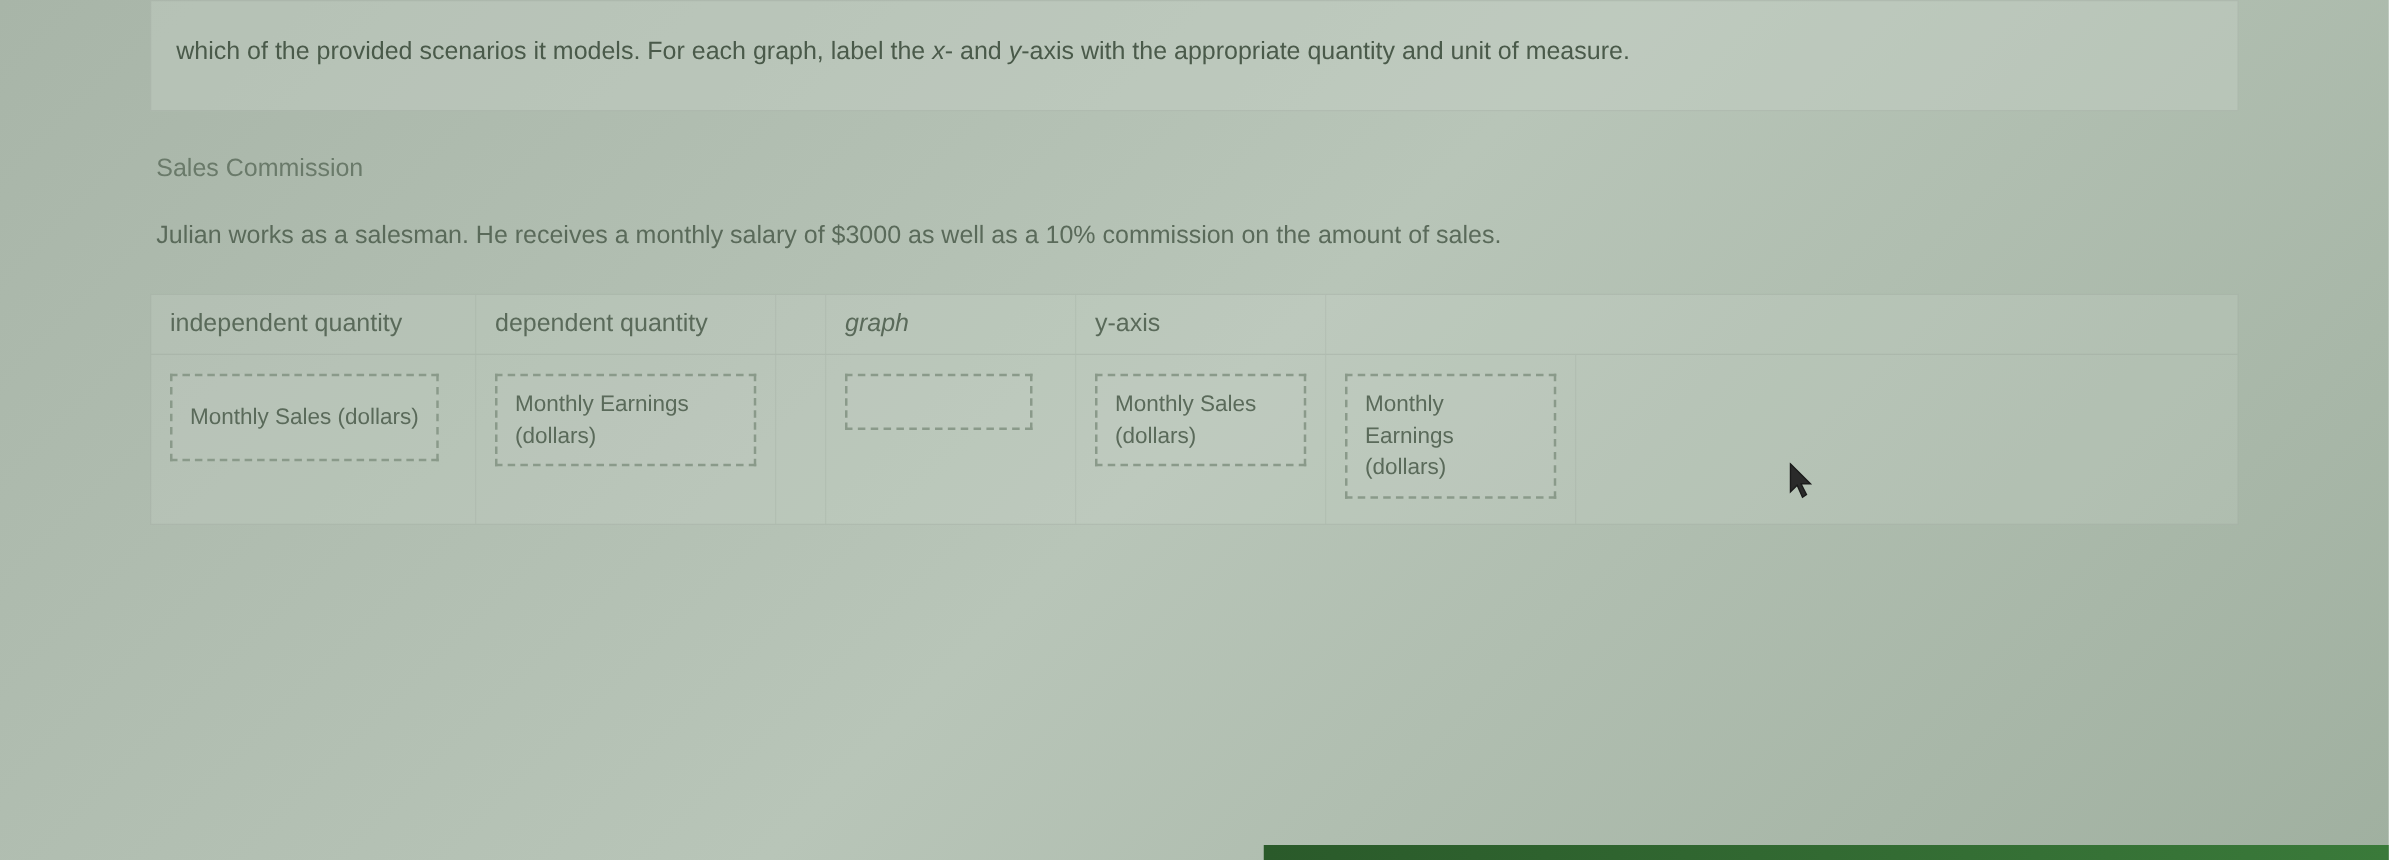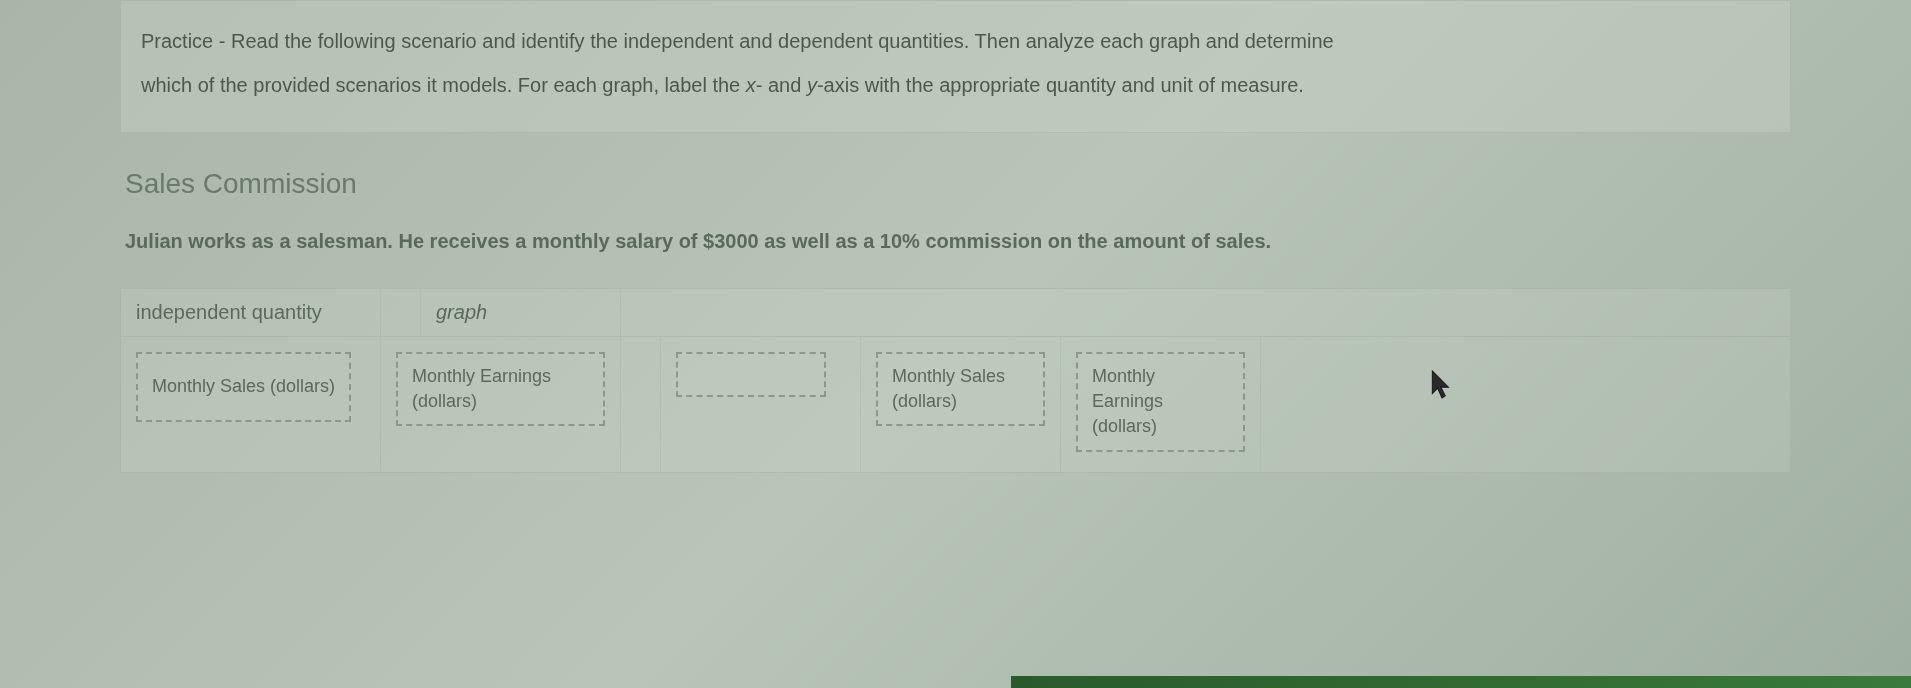--- a/index.html
+++ b/index.html
@@ -26,29 +26,29 @@
       margin-bottom: 35px;
       line-height: 2.2;
     }
     .instruction-text {
       color: #4a5a4a;
       font-size: 20px;
       font-weight: 500;
     }
     .section-title {
       color: #6a7a6a;
-      font-size: 28px;
+      font-size: 20px;
       font-weight: 400;
       margin-bottom: 30px;
       padding-left: 5px;
     }
     .scenario-text {
       color: #5a6a5a;
       font-size: 20px;
-      font-weight: 700;
+      font-weight: 400;
       margin-bottom: 35px;
       padding-left: 5px;
     }
     .table-container {
       border: 1px solid rgba(150, 160, 150, 0.3);
       background: rgba(210, 220, 210, 0.2);
     }
     .table-row {
       display: flex;
       align-items: stretch;
@@ -123,35 +123,36 @@
     .italic-y {
       font-style: italic;
     }
   </style>
 </head>
 <body>
 
 <div class="page-container">
 
   <div class="instruction-box">
-    <div class="instruction-text">Practice - Read the following scenario and identify the independent and dependent quantities. Then analyze each graph and determine</div>
     <div class="instruction-text">
       <span>which of the provided scenarios it models. For each graph, label the </span><span class="italic-x">x</span><span>- and </span><span class="italic-y">y</span><span>-axis with the appropriate quantity and unit of measure.</span>
     </div>
   </div>
 
   <div class="section-title">Sales Commission</div>
 
   <div class="scenario-text">Julian works as a salesman. He receives a monthly salary of $3000 as well as a 10% commission on the amount of sales.</div>
 
   <div class="table-container">
     <div class="table-row header-row">
       <div class="table-cell header-cell col-independent">independent quantity</div>
+      <div class="table-cell header-cell col-dependent">dependent quantity</div>
       <div class="table-cell header-cell col-spacer1"></div>
       <div class="table-cell header-cell col-graph">graph</div>
+      <div class="table-cell header-cell col-yaxis">y-axis</div>
       <div class="table-cell header-cell col-end"></div>
     </div>
     <div class="table-row data-row">
       <div class="table-cell col-independent">
         <div class="answer-box">Monthly Sales (dollars)</div>
       </div>
       <div class="table-cell col-dependent">
         <div class="answer-box">Monthly Earnings (dollars)</div>
       </div>
       <div class="table-cell col-spacer1"></div>

